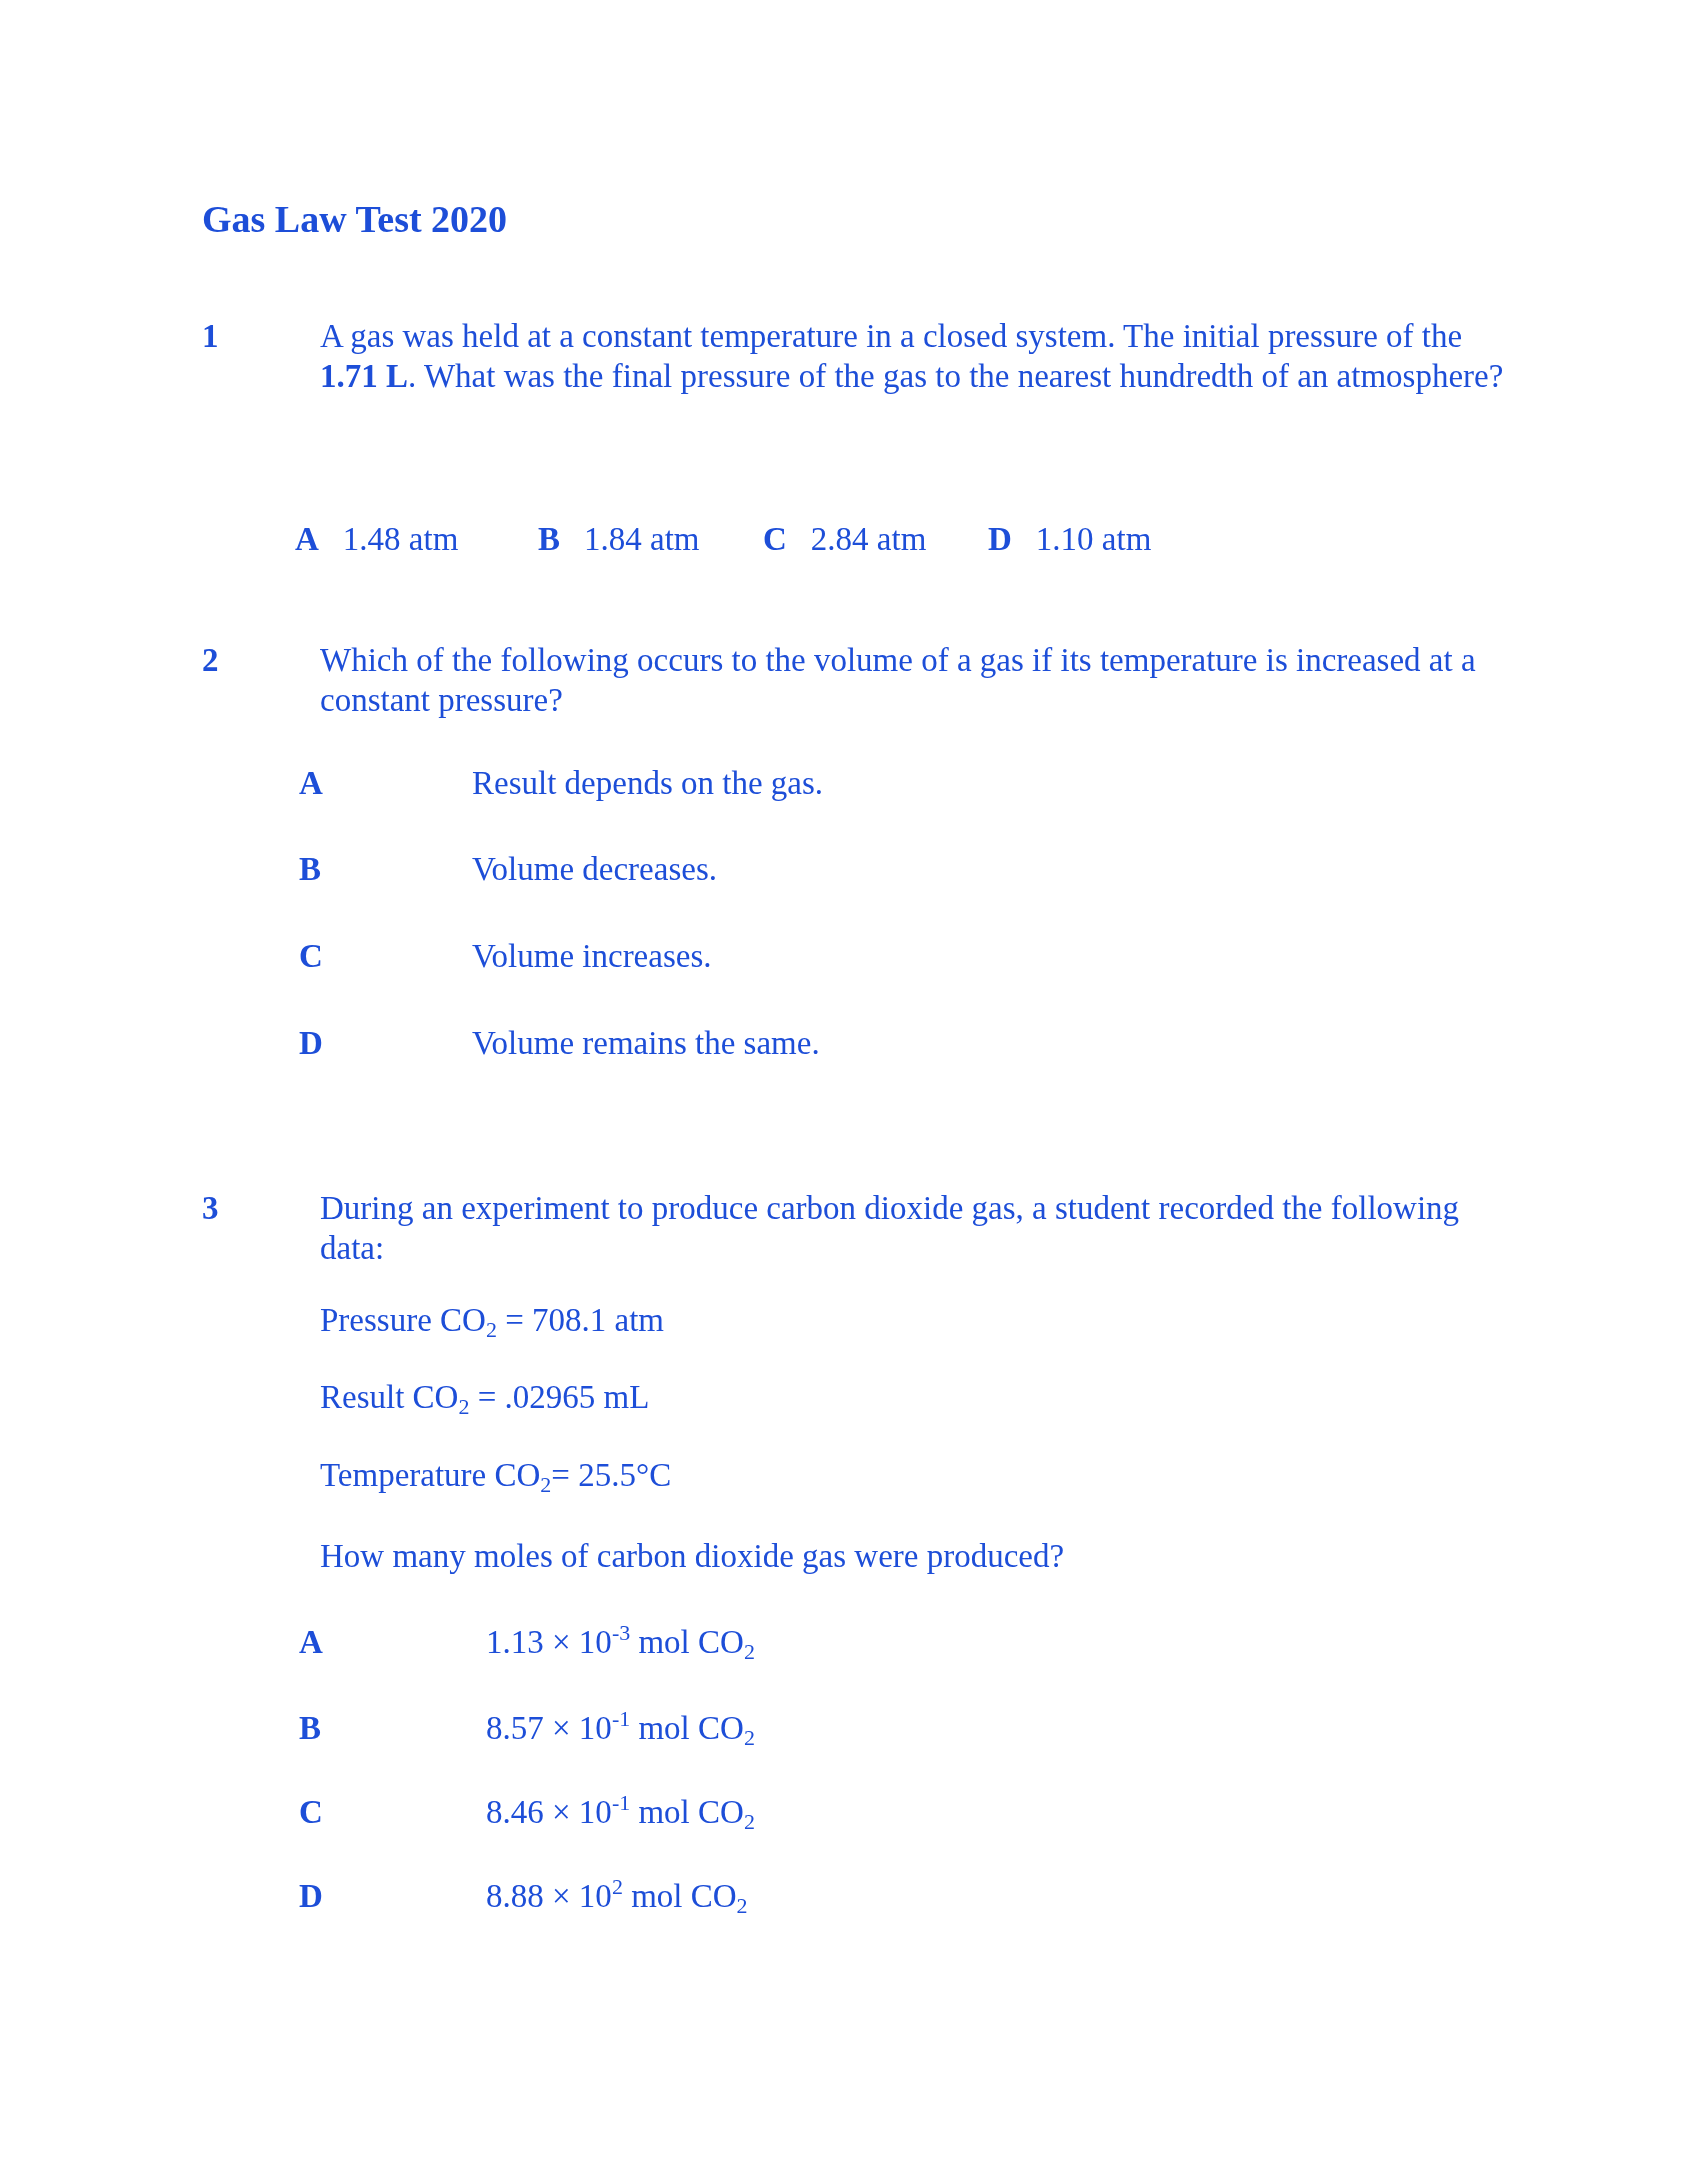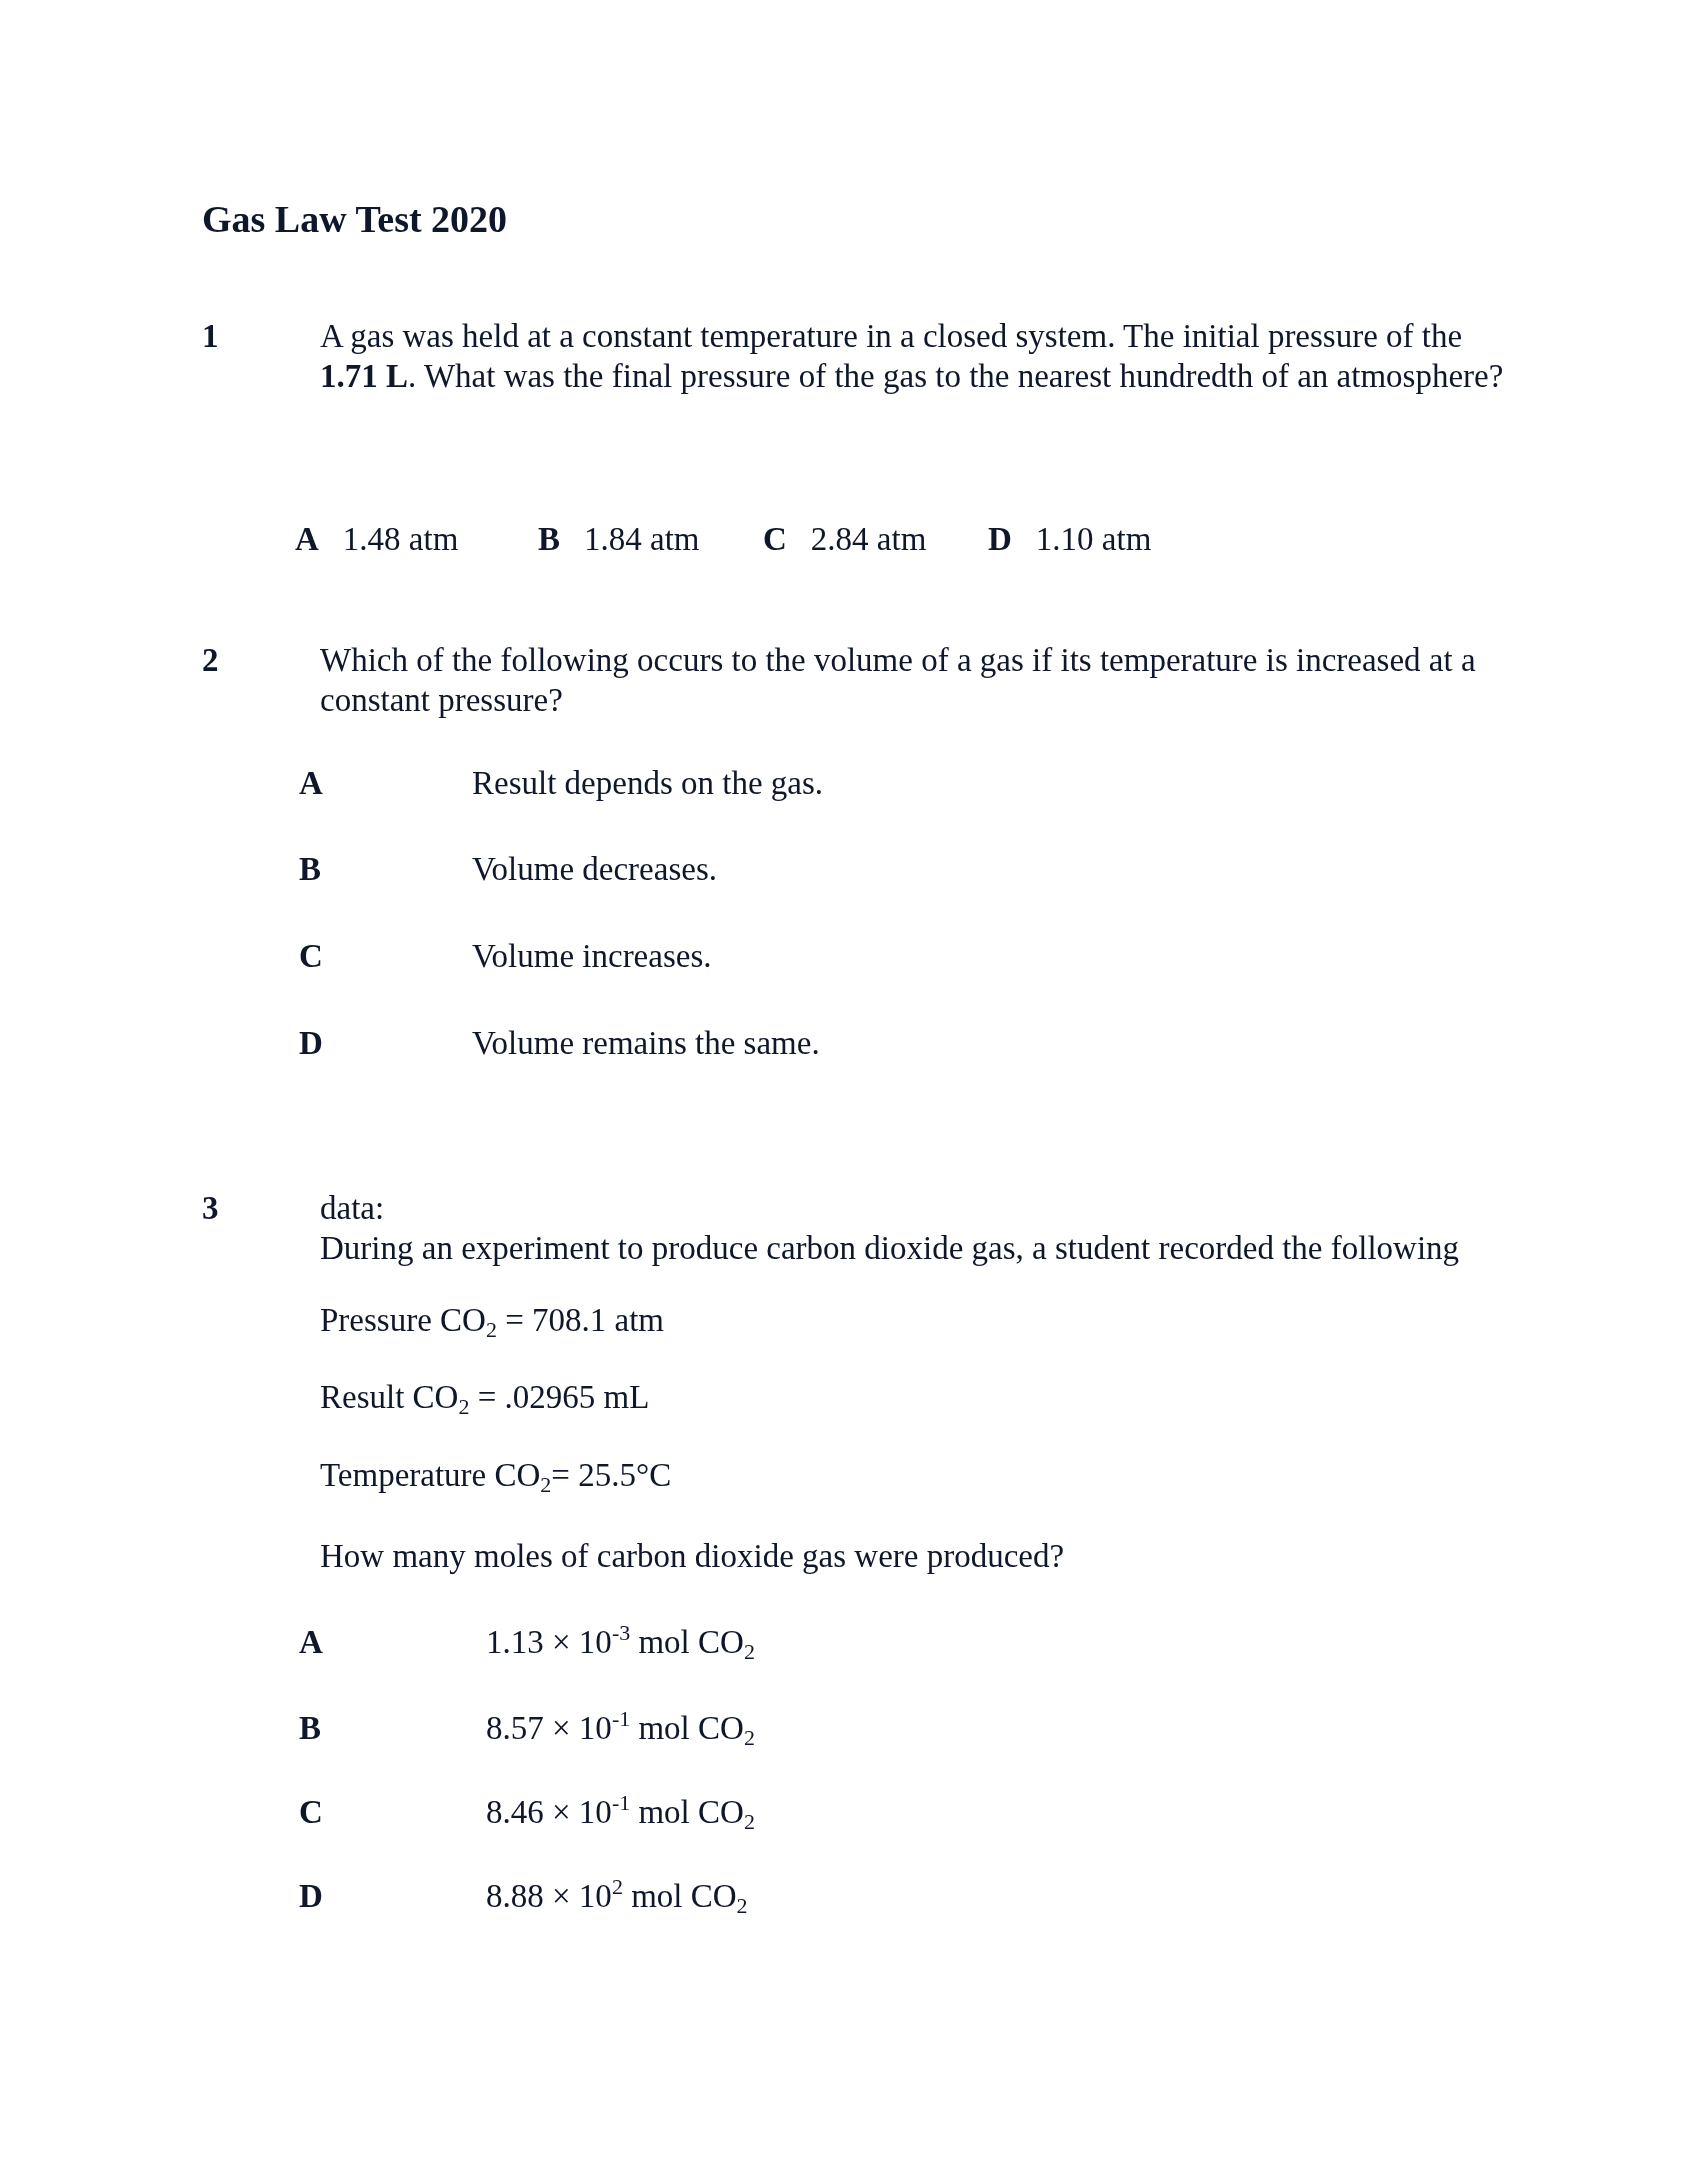--- a/index.html
+++ b/index.html
@@ -5,21 +5,21 @@
   html, body {
     margin: 0;
     padding: 0;
     background: #ffffff;
   }
   .page {
     position: relative;
     width: 1687px;
     height: 2183px;
     background: #ffffff;
-    color: #0f172a;
+    color: #1d4ed8;
     font-family: "Liberation Serif", "DejaVu Serif", serif;
     font-size: 33px;
     line-height: 40px;
     overflow: hidden;
   }
   .abs { position: absolute; }
   .doc-title {
     position: absolute;
     left: 202px;
     top: 198px;
@@ -115,22 +115,22 @@
     </div>
     <div class="opt-row" style="top:1023px">
       <span class="opt-letter">D</span>
       <span class="opt-text tab-q2"><span>Volume remains the same.</span></span>
     </div>
   </section>
 
   <section>
     <div class="qnum abs" style="top:1188px">3</div>
     <div class="qtext abs" style="top:1188px">
+      <div class="line"><span>During an experiment to produce carbon dioxide gas, a student recorded the following</span></div>
       <div class="line"><span>data:</span></div>
-      <div class="line"><span>During an experiment to produce carbon dioxide gas, a student recorded the following</span></div>
     </div>
     <div class="qtext abs" style="top:1300px"><span>Pressure CO</span><span class="seg-sub">2</span><span> = 708.1 atm</span></div>
     <div class="qtext abs" style="top:1377px"><span>Result CO</span><span class="seg-sub">2</span><span> = .02965 mL</span></div>
     <div class="qtext abs" style="top:1455px"><span>Temperature CO</span><span class="seg-sub">2</span><span>= 25.5°C</span></div>
     <div class="qtext abs" style="top:1536px"><span>How many moles of carbon dioxide gas were produced?</span></div>
 
     <div class="opt-row" style="top:1622px">
       <span class="opt-letter">A</span>
       <span class="opt-text tab-q3"><span>1.13 × 10</span><span class="seg-sup">-3</span><span> mol CO</span><span class="seg-sub">2</span></span>
     </div>

